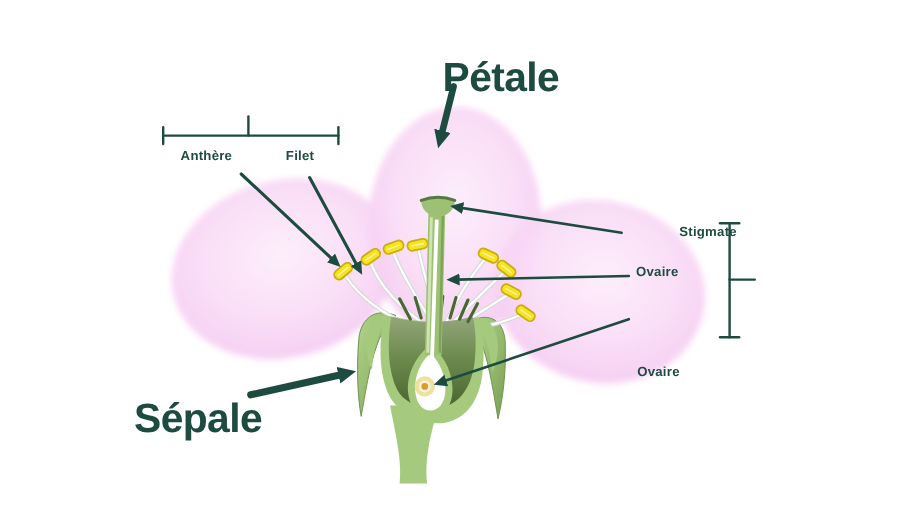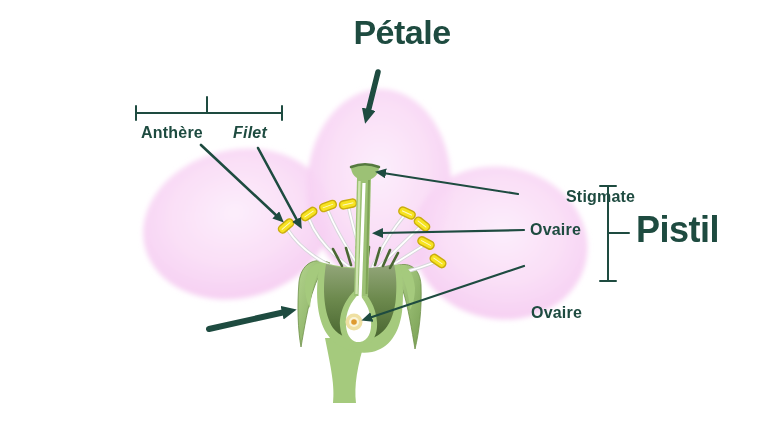--- a/index.html
+++ b/index.html
@@ -13,26 +13,26 @@
   .stage svg{position:absolute;left:0;top:0;}
   .lbl{
     position:absolute;
     color:var(--label-color,#1E4B40);
     font-weight:700;
     line-height:1;
     white-space:nowrap;
     user-select:none;
   }
   .lbl.big{font-size:34px;letter-spacing:-0.5px;}
-  .lbl.small{font-size:16px;letter-spacing:0.2px;}
+  .lbl.small{font-size:11px;letter-spacing:0.2px;}
   .lbl.center{text-align:center;}
   #lbl-etamine{left:128px;top:54px;width:158px;}
-  #lbl-petale{left:338px;top:15px;width:128px;}
+  #lbl-petale{left:338px;top:48px;width:128px;text-align:right;}
   #lbl-anthere{left:130px;top:125px;width:84px;}
-  #lbl-filet{left:214px;top:125px;width:72px;font-style:italic;}
+  #lbl-filet{left:214px;top:125px;width:72px;}
   #lbl-stigmate{left:530px;top:189px;margin-left:36px;}
   #lbl-style{left:530px;top:222px;}
   #lbl-ovaire{left:531px;top:259px;margin-top:46px;}
   #lbl-pistil{left:636px;top:212px;font-size:36px;}
   #lbl-sepale{left:96px;top:332px;width:138px;}
 </style>
 </head>
 <body>
 
 <div class="stage">
@@ -184,15 +184,15 @@
       <line x1="608" y1="233" x2="629" y2="233"></line>
     </g>
   </svg>
 
   <div class="lbl big center" id="lbl-petale">Pétale</div>
   <div class="lbl small center" id="lbl-anthere">Anthère</div>
   <div class="lbl small center" id="lbl-filet">Filet</div>
   <div class="lbl small" id="lbl-stigmate">Stigmate</div>
   <div class="lbl small" id="lbl-style">Ovaire</div>
   <div class="lbl small" id="lbl-ovaire">Ovaire</div>
-  <div class="lbl big" id="lbl-pistil">Pistil</div>
+  <div class="lbl big center" id="lbl-sepale">Sépale</div>
 
 </div>
 
 </body></html>

